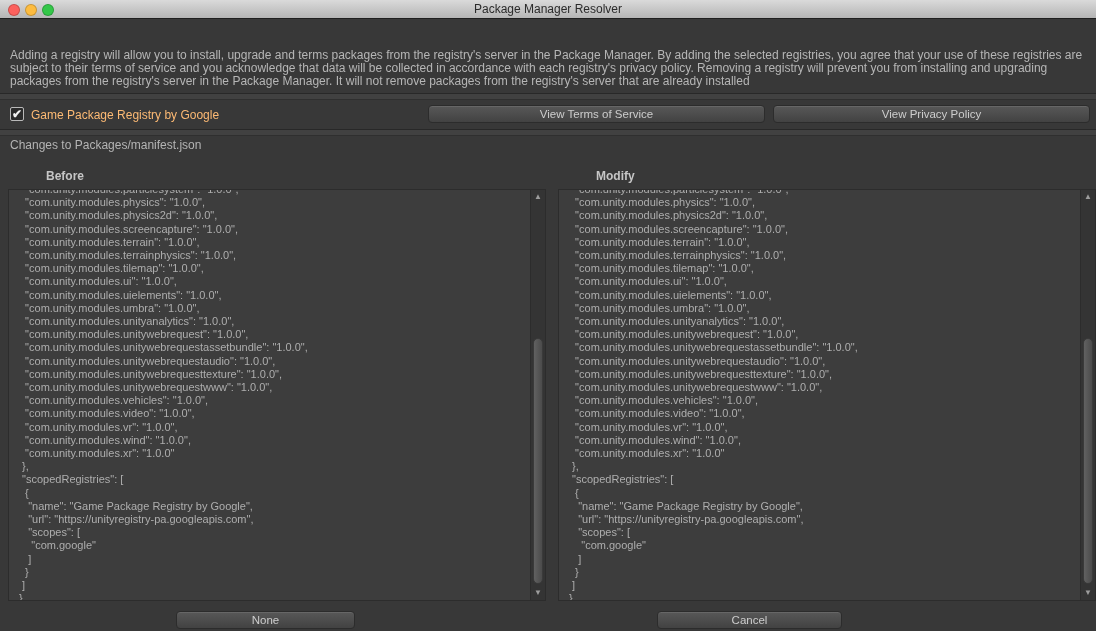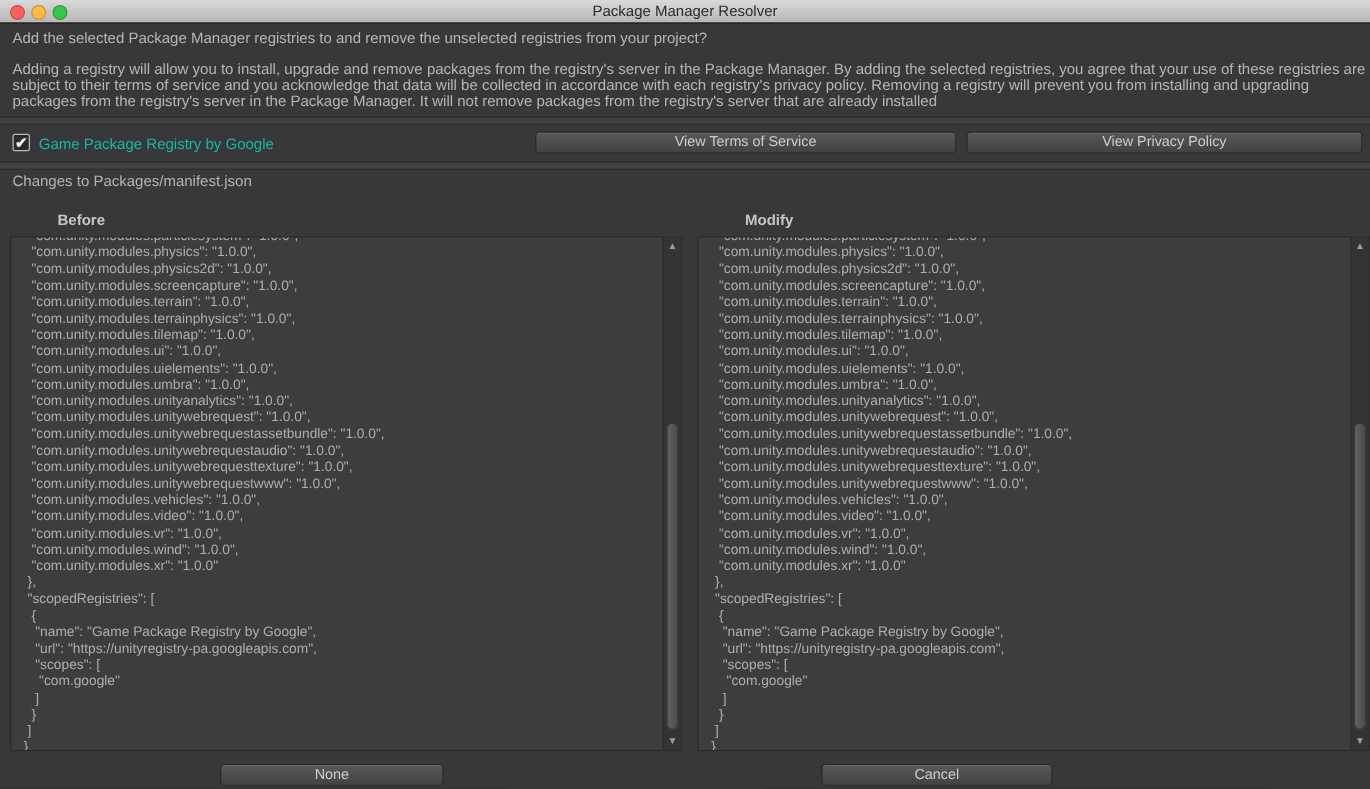--- a/index.html
+++ b/index.html
@@ -34,21 +34,21 @@
     background:#414141; border-top:1px solid #282828; border-bottom:1px solid #2f2f2f;
   }
   .groove1 { top:93px; } .groove2 { top:129px; }
   
   .checkbox {
     position:absolute; left:10px; top:107px; width:14px; height:14px;
     background:#2b2b2b; border:1px solid #b9b9b9; border-radius:2px;
     color:#f2f2f2; font-size:12px; line-height:12px; text-align:center; font-weight:bold;
     cursor:default;
   }
-  .registry-label { position:absolute; left:31px; top:108px; font-size:12px; color:#14b8a6; }
+  .registry-label { position:absolute; left:31px; top:108px; font-size:12px; color:#fdba74; }
   
   .btn {
     position:absolute; height:18px;
     background:linear-gradient(#585858,#424242);
     border:1px solid #2c2c2c; border-radius:4px;
     box-shadow:inset 0 1px 0 rgba(255,255,255,.09);
     color:#cdcdcd; font-size:11.5px; text-align:center; line-height:16px;
     cursor:default; overflow:hidden;
   }
   .btn-terms   { left:428px; top:105px; width:337px; }
@@ -97,23 +97,22 @@
 
 <div class="window">
 
   <div class="titlebar">
     <span class="traffic t-red"></span>
     <span class="traffic t-yellow"></span>
     <span class="traffic t-green"></span>
     <div class="title">Package Manager Resolver</div>
   </div>
 
-  <div class="intro-question">Add the selected Package Manager registries to and remove the unselected registries from your project?</div>
   <div class="intro-para">
-    <div>Adding a registry will allow you to install, upgrade and remove packages from the registry's server in the Package Manager. By adding the selected registries, you agree that your use of these registries are</div>
+    <div>Adding a registry will allow you to install, upgrade and terms packages from the registry's server in the Package Manager. By adding the selected registries, you agree that your use of these registries are</div>
     <div>subject to their terms of service and you acknowledge that data will be collected in accordance with each registry's privacy policy. Removing a registry will prevent you from installing and upgrading</div>
     <div>packages from the registry's server in the Package Manager. It will not remove packages from the registry's server that are already installed</div>
   </div>
 
   <div class="groove groove1"></div>
 
   <div class="checkbox">✔</div>
   <div class="registry-label">Game Package Registry by Google</div>
   <div class="btn btn-terms">View Terms of Service</div>
   <div class="btn btn-privacy">View Privacy Policy</div>

